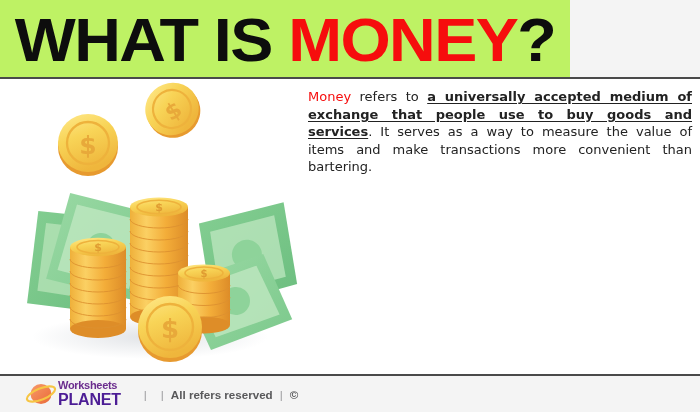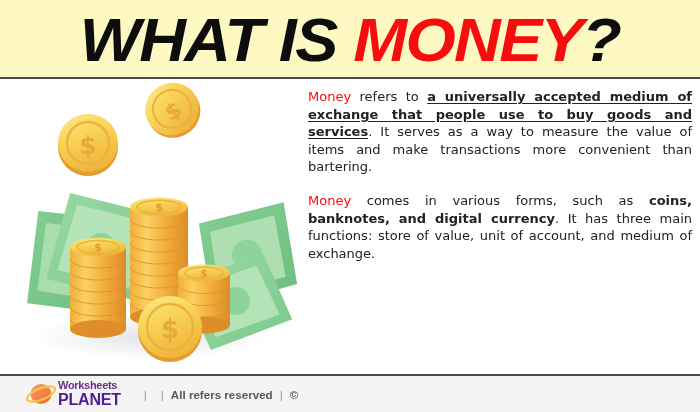--- a/index.html
+++ b/index.html
@@ -16,27 +16,26 @@
     height: 412px;
     background: #f4f4f4;
     overflow: hidden;
     box-sizing: border-box;
   }
 
   
   #header {
     position: absolute;
     left: 0; top: 0;
-    width: 700px;
+    width: 570px;
     height: 78px;
-    background: #fef9c3;
+    background: #bef264;
     display: flex;
     align-items: center;
     justify-content: center;
-    font-style: italic;
   }
   #page-title {
     font-family: "Liberation Sans", sans-serif;
     font-weight: bold;
     font-size: 61px;
     letter-spacing: -1.5px;
     line-height: 1;
     white-space: nowrap;
     transform: scaleX(1.06);
     transform-origin: center center;
@@ -290,21 +289,20 @@
           <circle cx="172" cy="30" r="19" fill="none" stroke="#eeb23c" stroke-width="2.2"></circle>
           <text x="172" y="40" text-anchor="middle" font-family="DejaVu Sans, sans-serif" font-size="22" font-weight="bold" fill="#e8a93a">$</text>
         </g>
       </svg>
     </div>
 
     <div id="text-column">
 
       <p class="para"><span class="hl">Money</span><span> refers to </span><span class="bold-u">a universally accepted medium of exchange that people use to buy goods and services</span><span>. It serves as a way to measure the value of items and make transactions more convenient than bartering.</span></p>
 
-      <p class="para"><span class="hl">Money</span><span> comes in various forms, such as </span><span class="bold">coins, banknotes, and digital currency</span><span>. It has three main functions: store of value, unit of account, and medium of exchange.</span></p>
 
 
     </div>
   </div>
 
   <div id="footer-rule"></div>
   <div id="footer">
 
     <div id="brand-logo">
       <svg id="planet-icon" width="32" height="26" viewBox="0 0 32 26">

